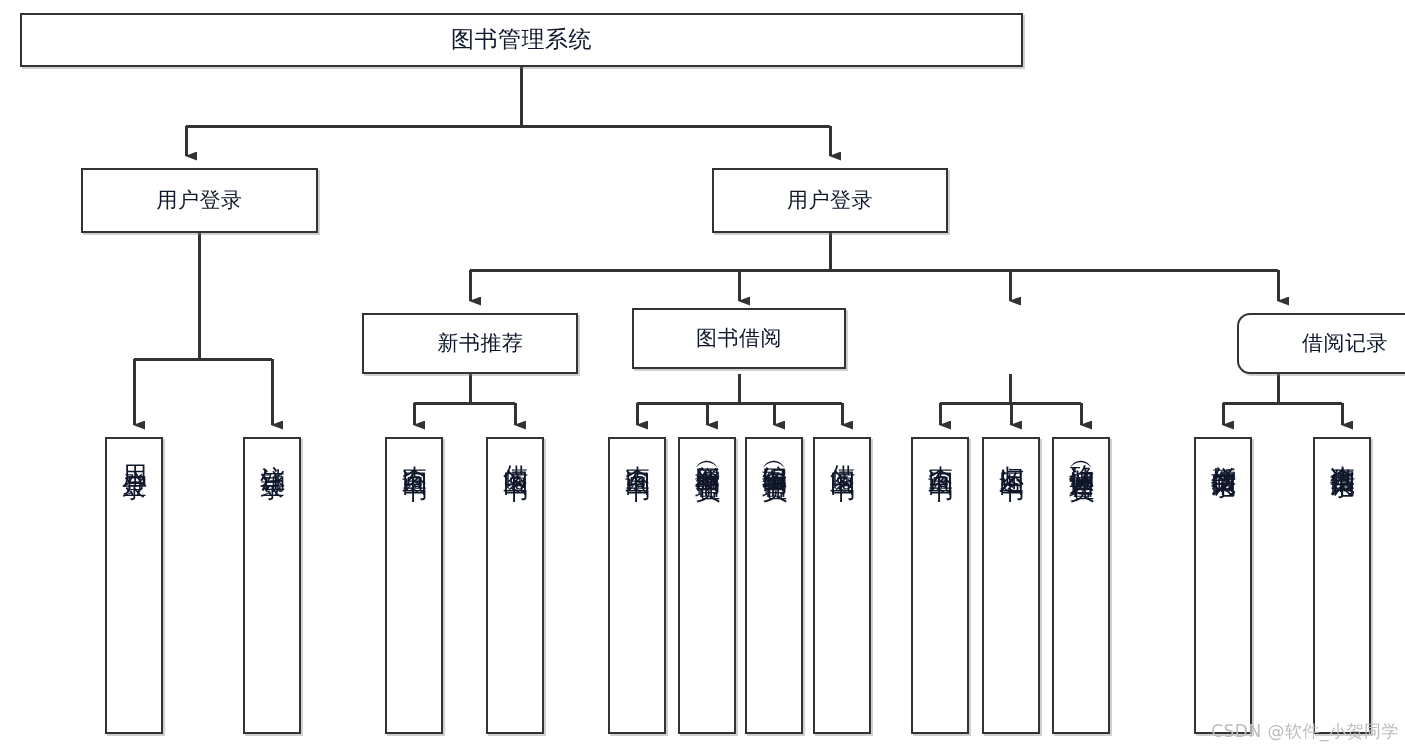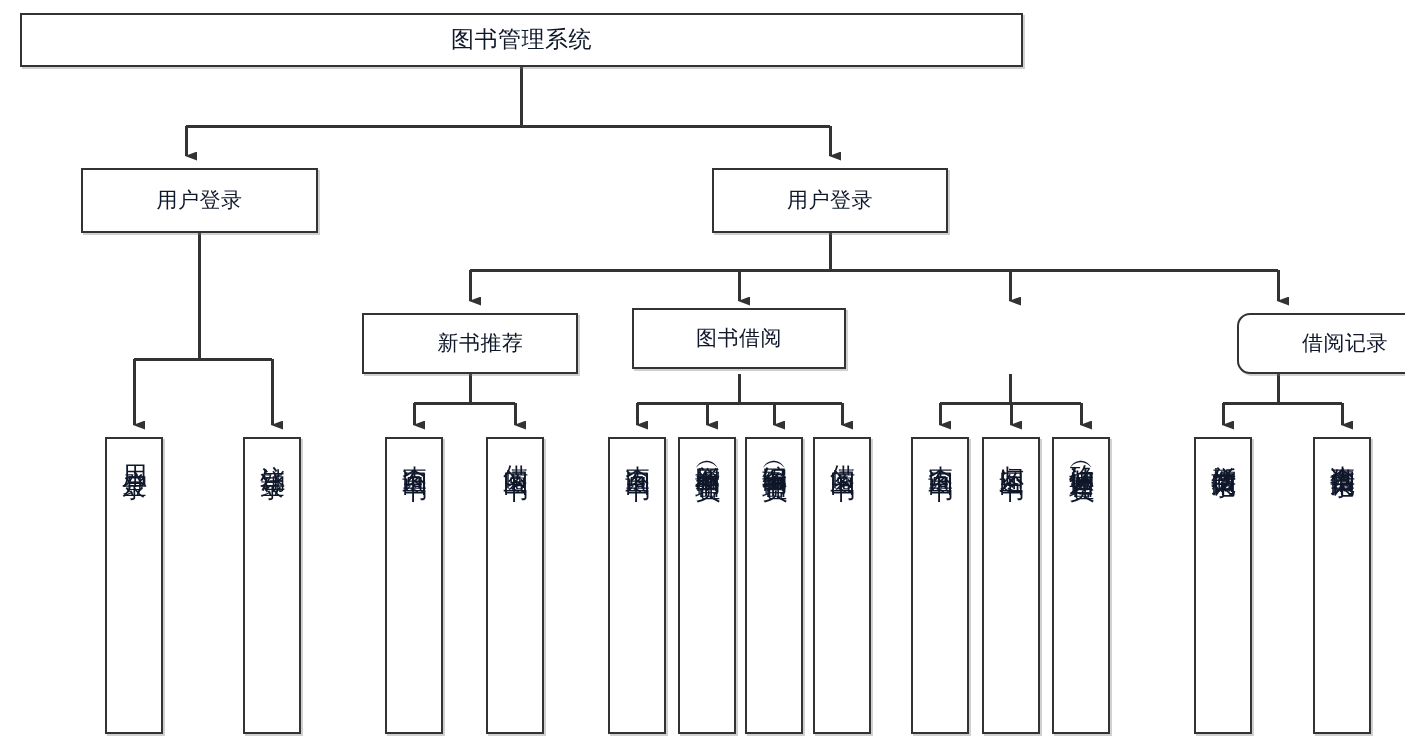--- a/index.html
+++ b/index.html
@@ -176,14 +176,15 @@
   <div class="node leaf tall" style="left:1052px;top:437px;width:58px;height:297px;">
     <span class="lbl">确认归还（管理员）</span>
   </div>
   <div class="node leaf tall" style="left:1194px;top:437px;width:58px;height:297px;">
     <span class="lbl">新增借阅记录</span>
   </div>
   <div class="node leaf tall" style="left:1313px;top:437px;width:58px;height:297px;">
     <span class="lbl">查询借阅记录</span>
   </div>
 
+  <div class="watermark">CSDN @软件_小贺同学</div>
 
 </div>
 
 </body></html>

